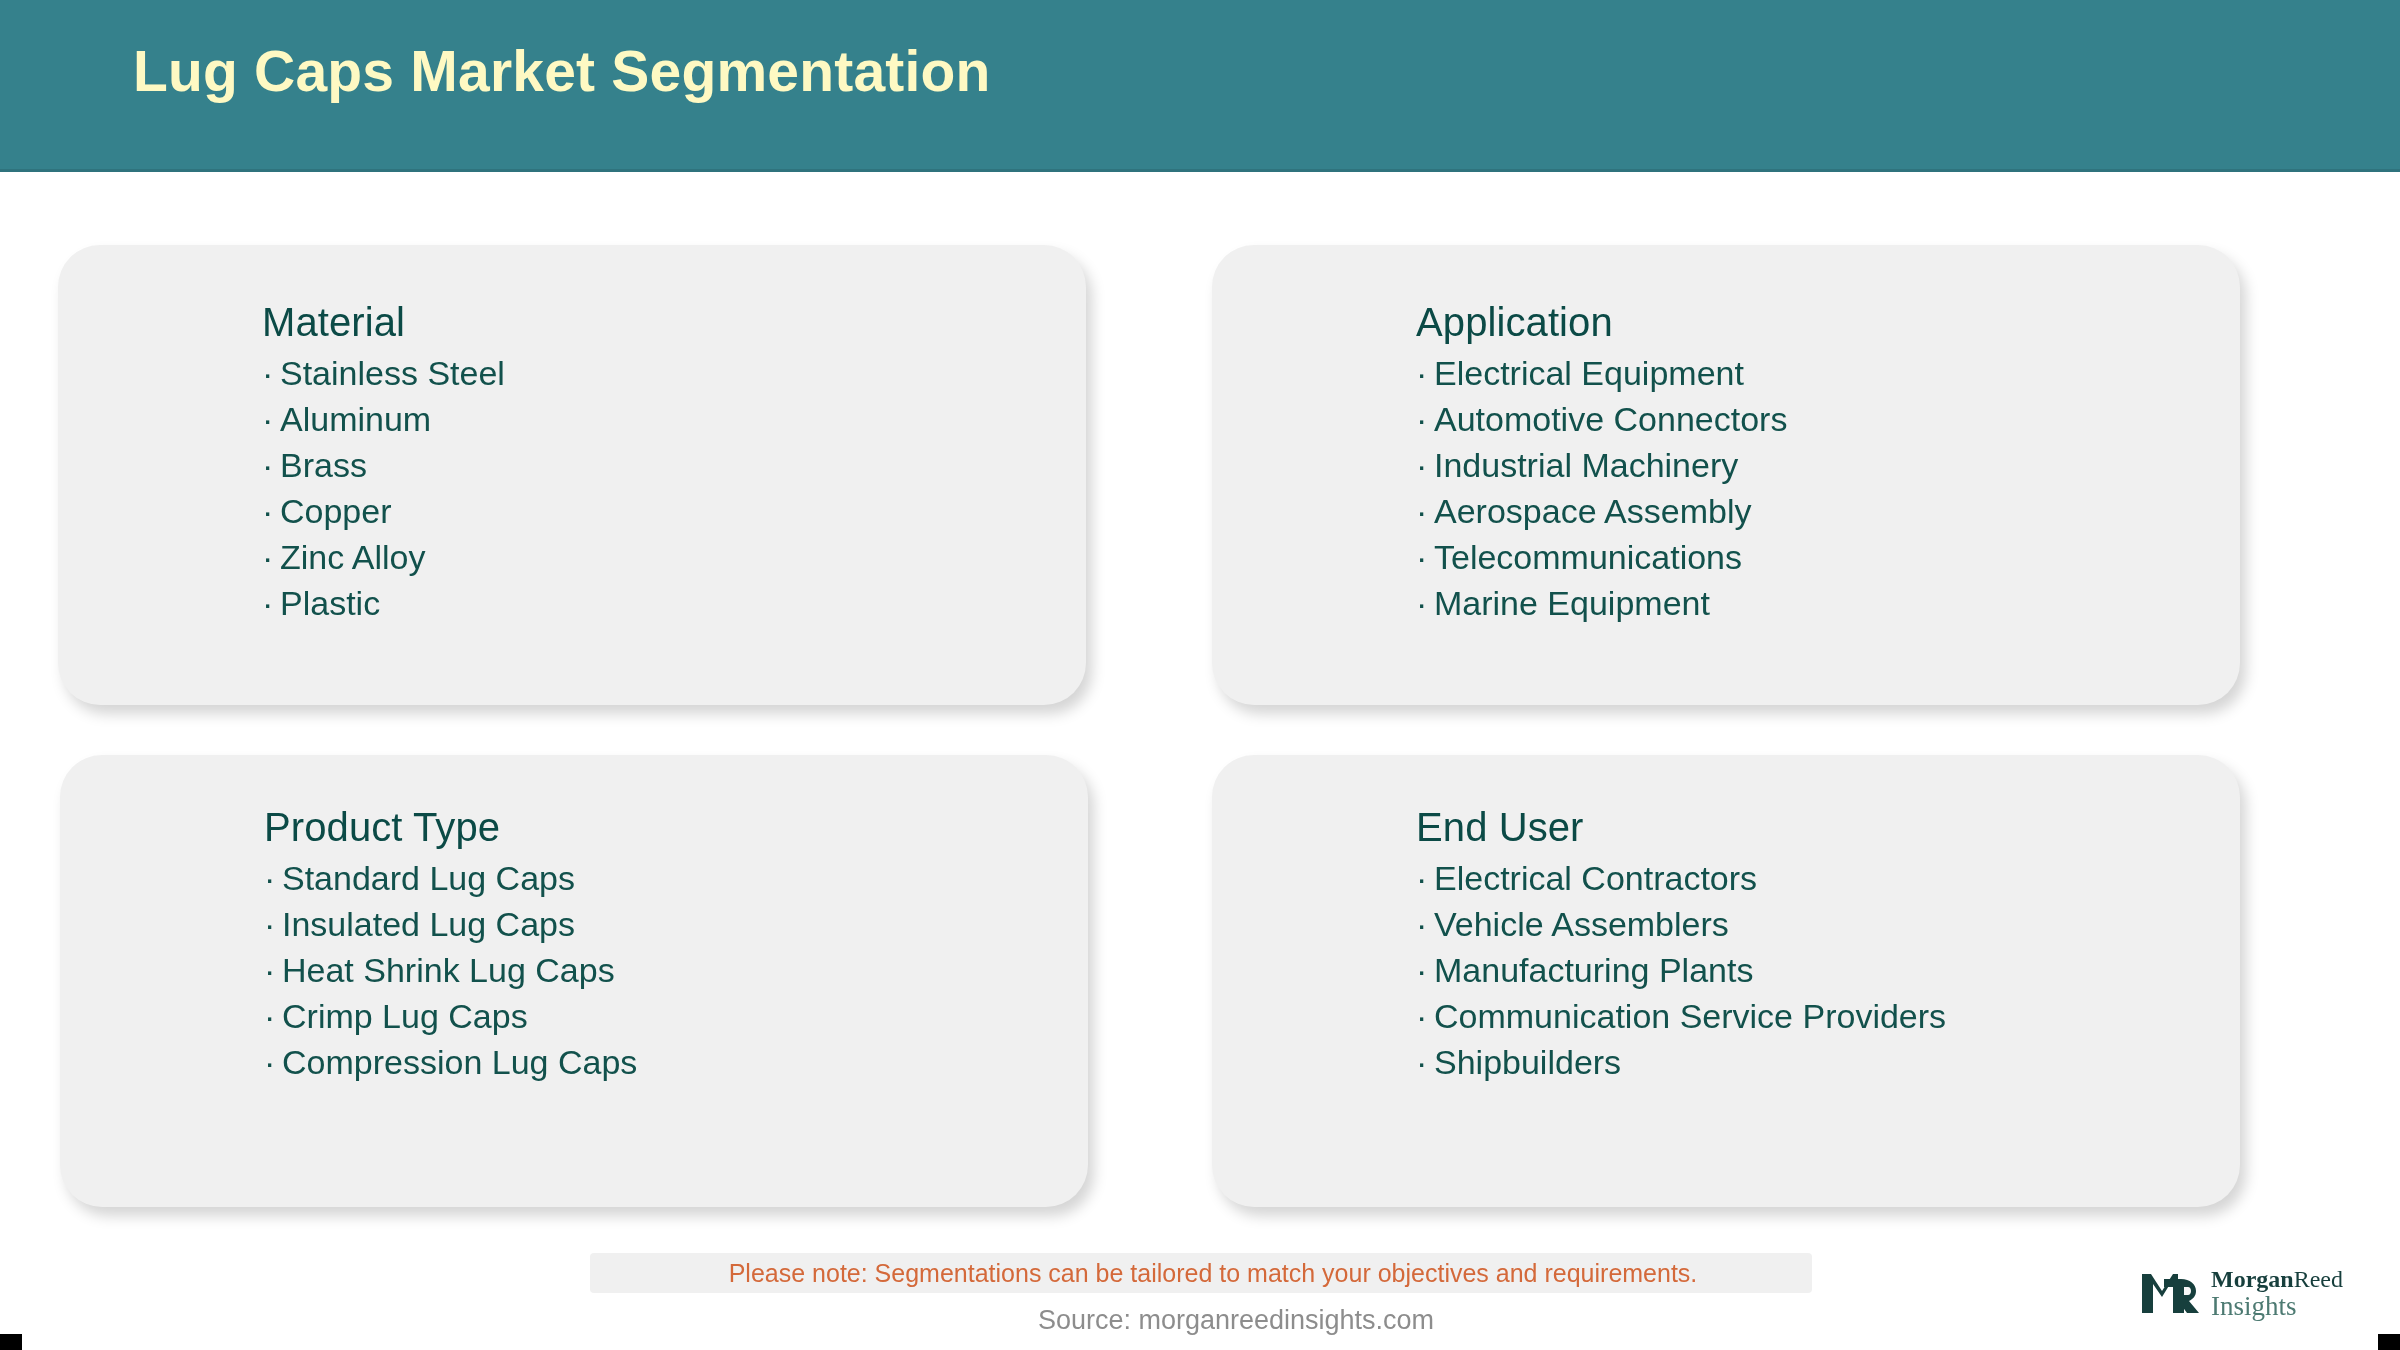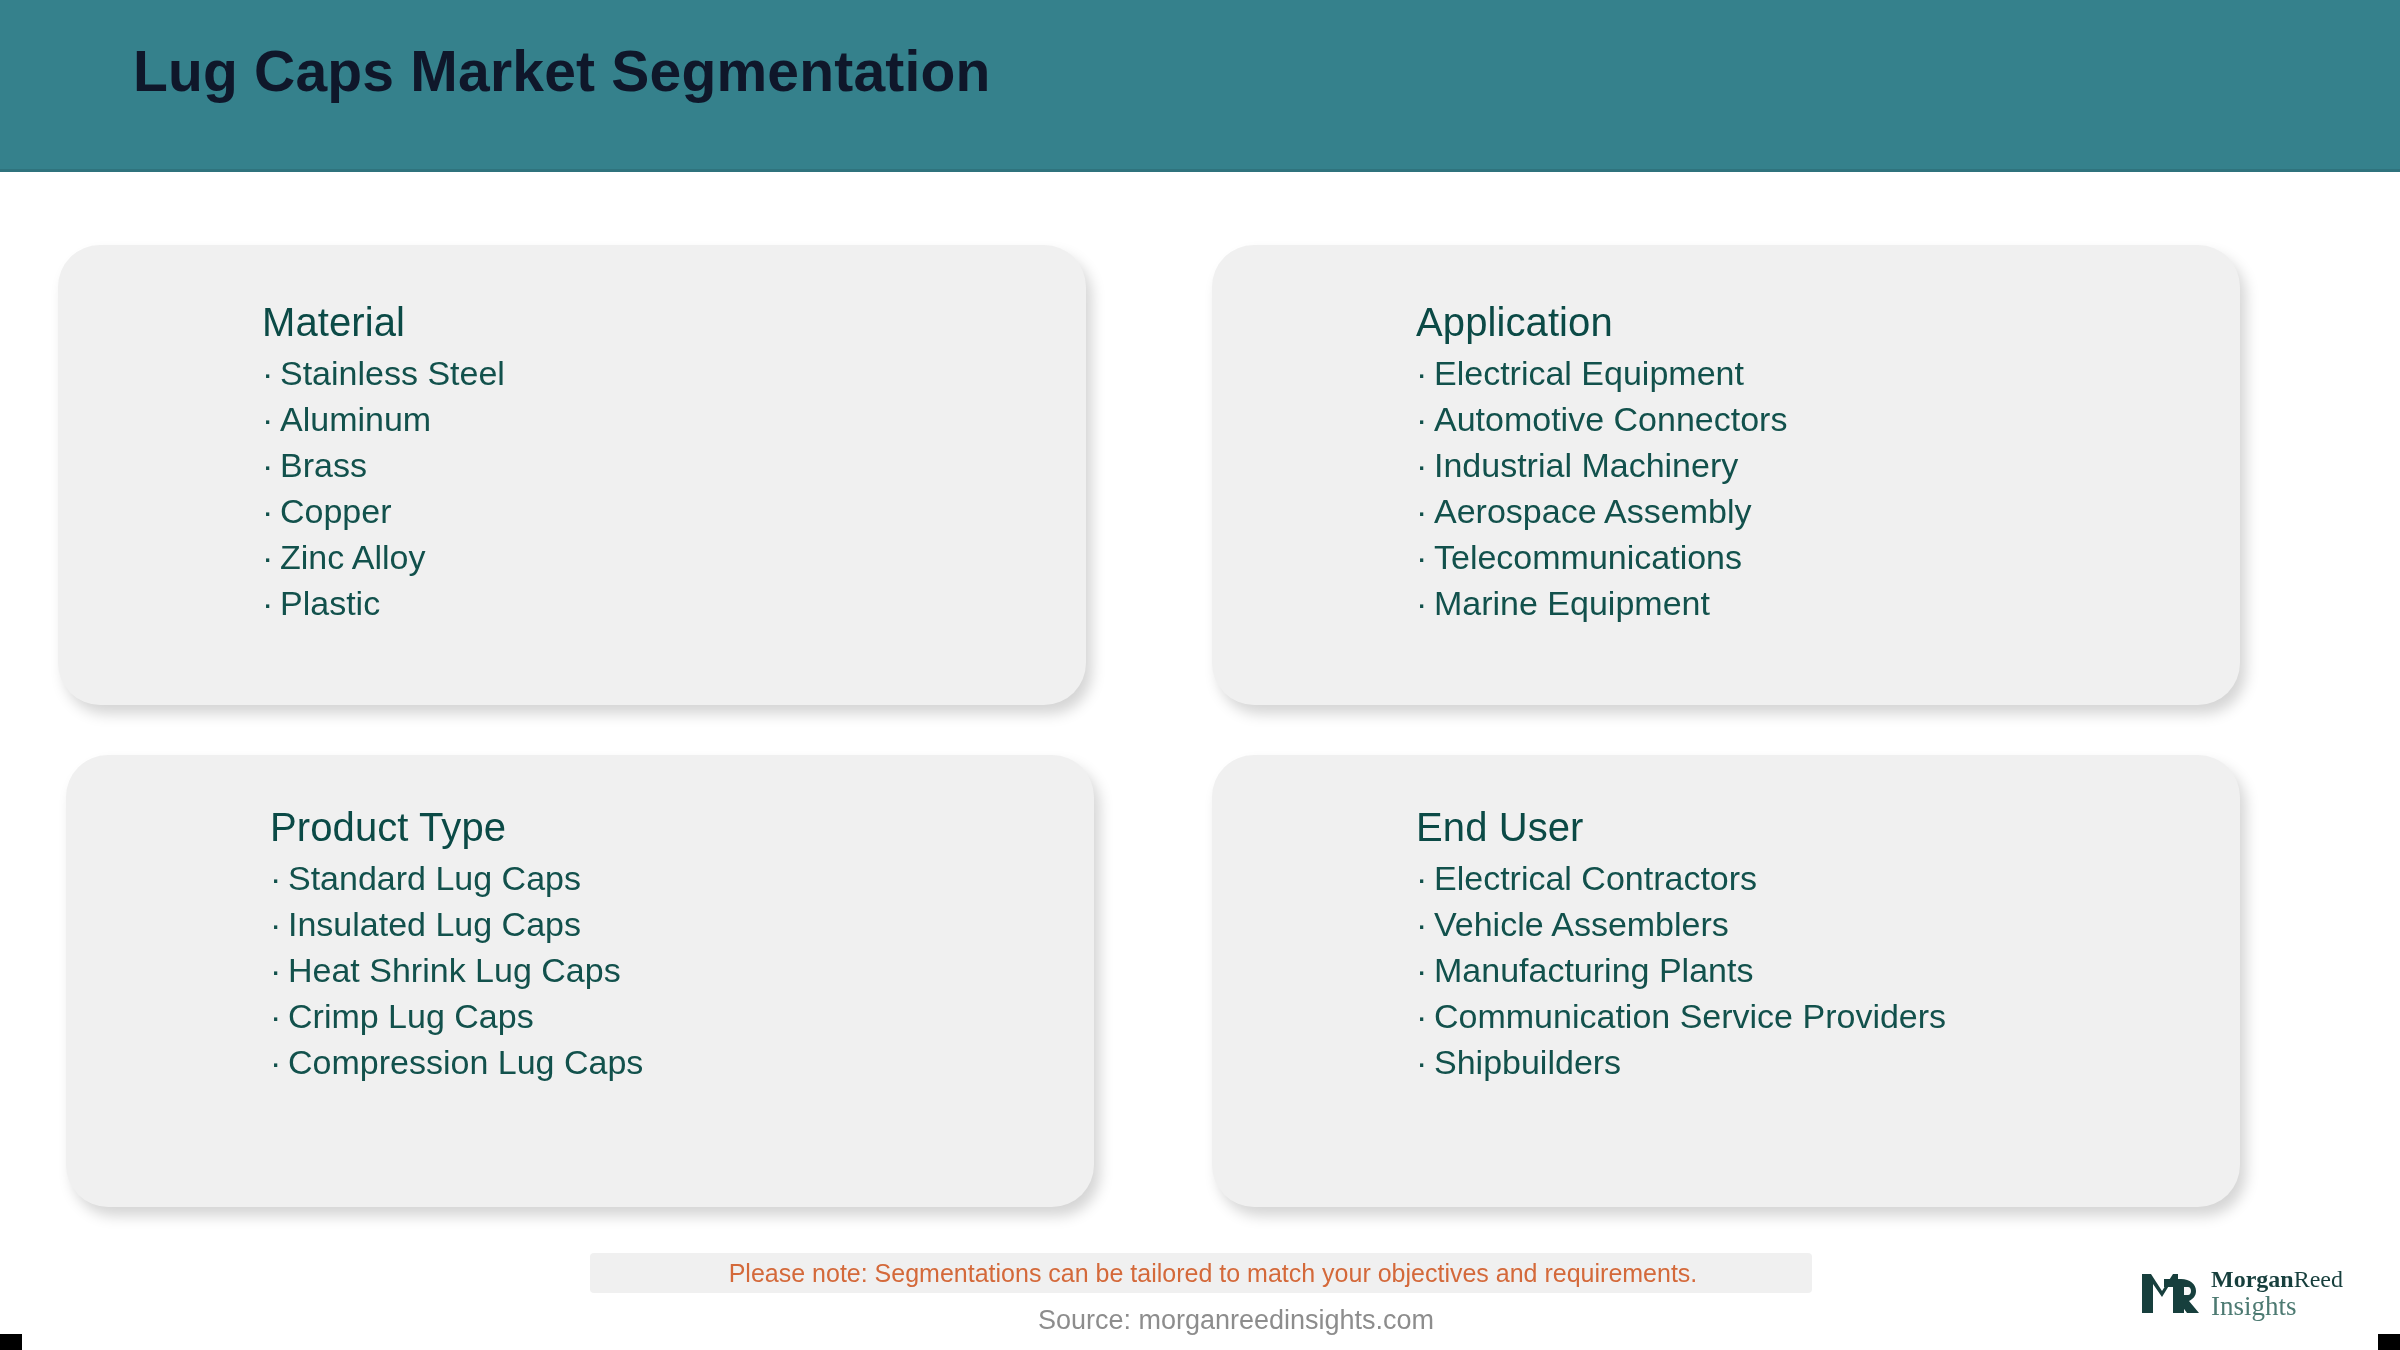--- a/index.html
+++ b/index.html
@@ -36,21 +36,21 @@
     width: 100%;
     height: 3px;
     background: rgba(0, 0, 0, 0.10);
   }
   .header-title {
     position: absolute;
     left: 133px;
     top: 38px;
     font-size: 57px;
     font-weight: bold;
-    color: #0f172a;
+    color: #fef9c3;
     letter-spacing: 0.2px;
     white-space: nowrap;
   }
 
   
   .cards {
     position: absolute;
     left: 58px;
     top: 245px;
     width: 2182px;
@@ -59,21 +59,21 @@
 
   .card {
     position: absolute;
     background: #f0f0f0;
     border-radius: 42px;
     box-shadow: 6px 9px 14px rgba(0, 0, 0, 0.17);
     overflow: hidden;
   }
   .card-0 { left: 0px;    top: 0px;   width: 1028px; height: 460px; }
   .card-1 { left: 1154px; top: 0px;   width: 1028px; height: 460px; }
-  .card-2 { left: 8px;    top: 510px; width: 1028px; height: 452px; }
+  .card-2 { left: 2px;    top: 510px; width: 1028px; height: 452px; }
   .card-3 { left: 1154px; top: 510px; width: 1028px; height: 452px; }
 
   .card-inner {
     position: absolute;
     left: 204px;
     top: 55px;
     right: 40px;
   }
   .card-2 .card-inner,
   .card-3 .card-inner { top: 50px; }

